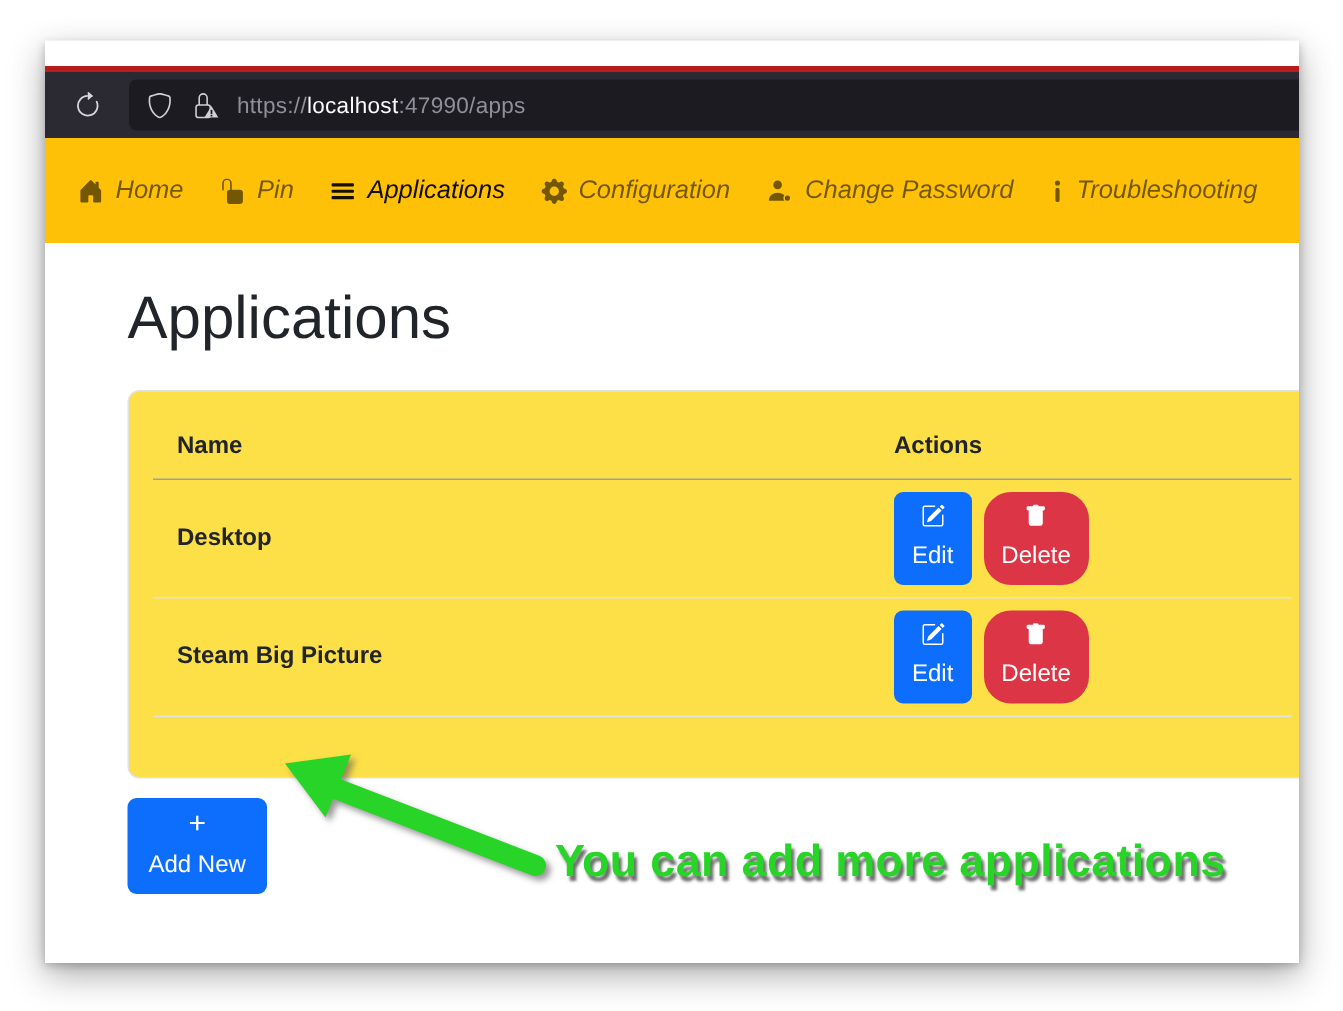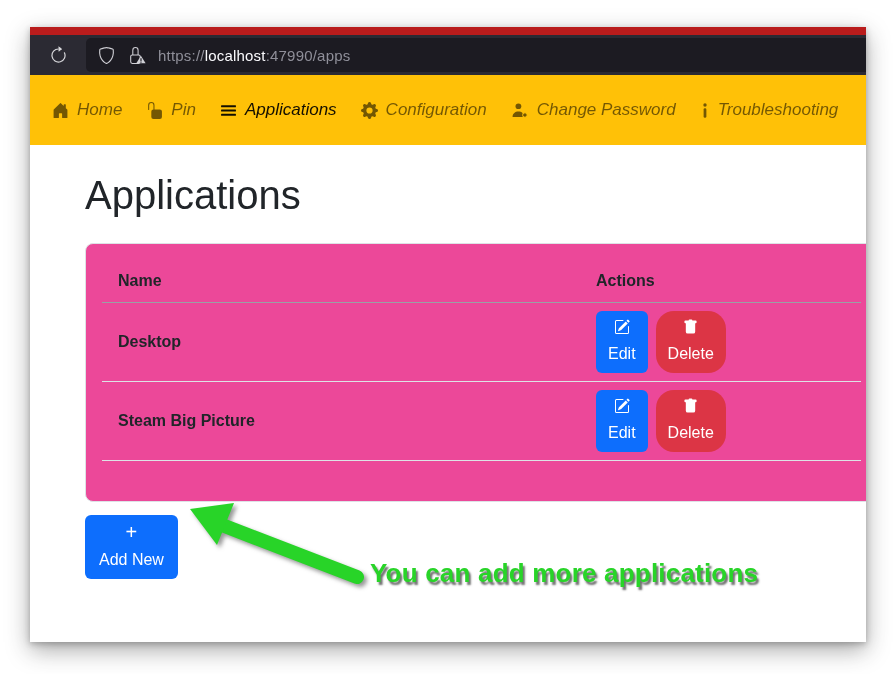--- a/index.html
+++ b/index.html
@@ -9,21 +9,21 @@
     -webkit-font-smoothing:antialiased;
   }
   .window{
     position:absolute;left:30px;top:27px;width:836px;height:615px;
     background:#fff;overflow:hidden;
     box-shadow:0 8px 22px rgba(40,40,40,.40), 0 2px 6px rgba(40,40,40,.28);
   }
   
   .toolbar{
     height:48px;background:var(--c-toolbar,#2b2a33);display:flex;align-items:center;
-    padding:0 0 0 12px;border-top:8px solid #b91c1c;box-sizing:border-box;
+    padding:0 0 0 12px;border-top:4px solid #b91c1c;box-sizing:border-box;margin-top:17px;
   }
   .tool-btn{width:32px;height:32px;display:flex;align-items:center;justify-content:center;
     border-radius:4px;color:#d7d7db;flex:0 0 auto;}
   .addressbar{
     flex:1;height:34px;background:var(--c-addressbar,#1c1b22);border-radius:5px;
     margin-left:12px;margin-right:-6px;display:flex;align-items:center;
     padding:0 12px;gap:12px;color:#b6b6bf;
   }
   .addr-icon{display:flex;align-items:center;color:#d0d0d6;}
   .url{font-size:15px;color:#8f8f99;letter-spacing:.2px;white-space:nowrap;}
@@ -39,21 +39,21 @@
     font-size:17px;color:rgba(0,0,0,.55);text-decoration:none;cursor:pointer;white-space:nowrap;
   }
   .nav-item.active{color:rgba(0,0,0,.92);}
   .nav-item svg{flex:0 0 auto;}
   
   .content{position:relative;height:497px;padding:26px 0 0 55px;box-sizing:border-box;color:#212529;}
   h1.page-title{font-size:40px;font-weight:400;margin:0 0 6px 0;line-height:48px;}
   p.page-subtitle{font-size:16px;margin:0;line-height:24px;}
   .card{
     margin-top:24px;margin-right:-12px;border:1px solid #dee2e6;border-radius:8px;
-    background:#ec4899;
+    background:#fde047;
   }
   .card-body{padding:16px;}
   table.apps-table{width:100%;border-collapse:collapse;font-size:16px;margin-bottom:24px;}
   .apps-table th{
     text-align:left;font-weight:bold;padding:12px 16px;border-bottom:1px solid #9ba0a5;
   }
   .apps-table th.col-name{width:446px;}
   .apps-table td{border-bottom:1px solid #dee2e6;vertical-align:middle;}
   .apps-table td.cell-name{padding:16px;font-weight:bold;}
   .apps-table td.cell-actions{padding:8px 16px;white-space:nowrap;}
@@ -63,21 +63,21 @@
     font-family:"Liberation Sans", sans-serif;
     flex-direction:column;
   }
   .btn-primary{background:var(--c-primary,#0d6efd);}
   .btn-danger{background:var(--c-danger,#dc3545);margin-left:8px;border-radius:18px;}
   .btn-add{margin-top:13px;padding:8px 14px;}
   .plus{font-size:20px;line-height:18px;font-weight:400;}
   
   .arrow-svg{position:absolute;left:140px;top:465px;width:230px;height:105px;pointer-events:none;}
   .annotation-text{
-    position:absolute;left:340px;top:531px;font-size:26px;font-weight:bold;
+    position:absolute;left:340px;top:531px;font-size:30px;font-weight:bold;
     color:var(--c-green,#28d428);white-space:nowrap;
     text-shadow:2px 3px 2px rgba(85,85,85,.85);
     letter-spacing:.2px;pointer-events:none;
   }
 </style>
 </head>
 <body>
 
 <div class="window">
 

